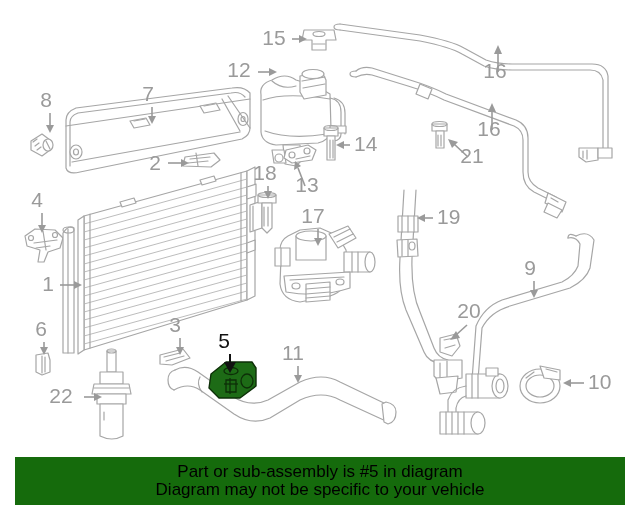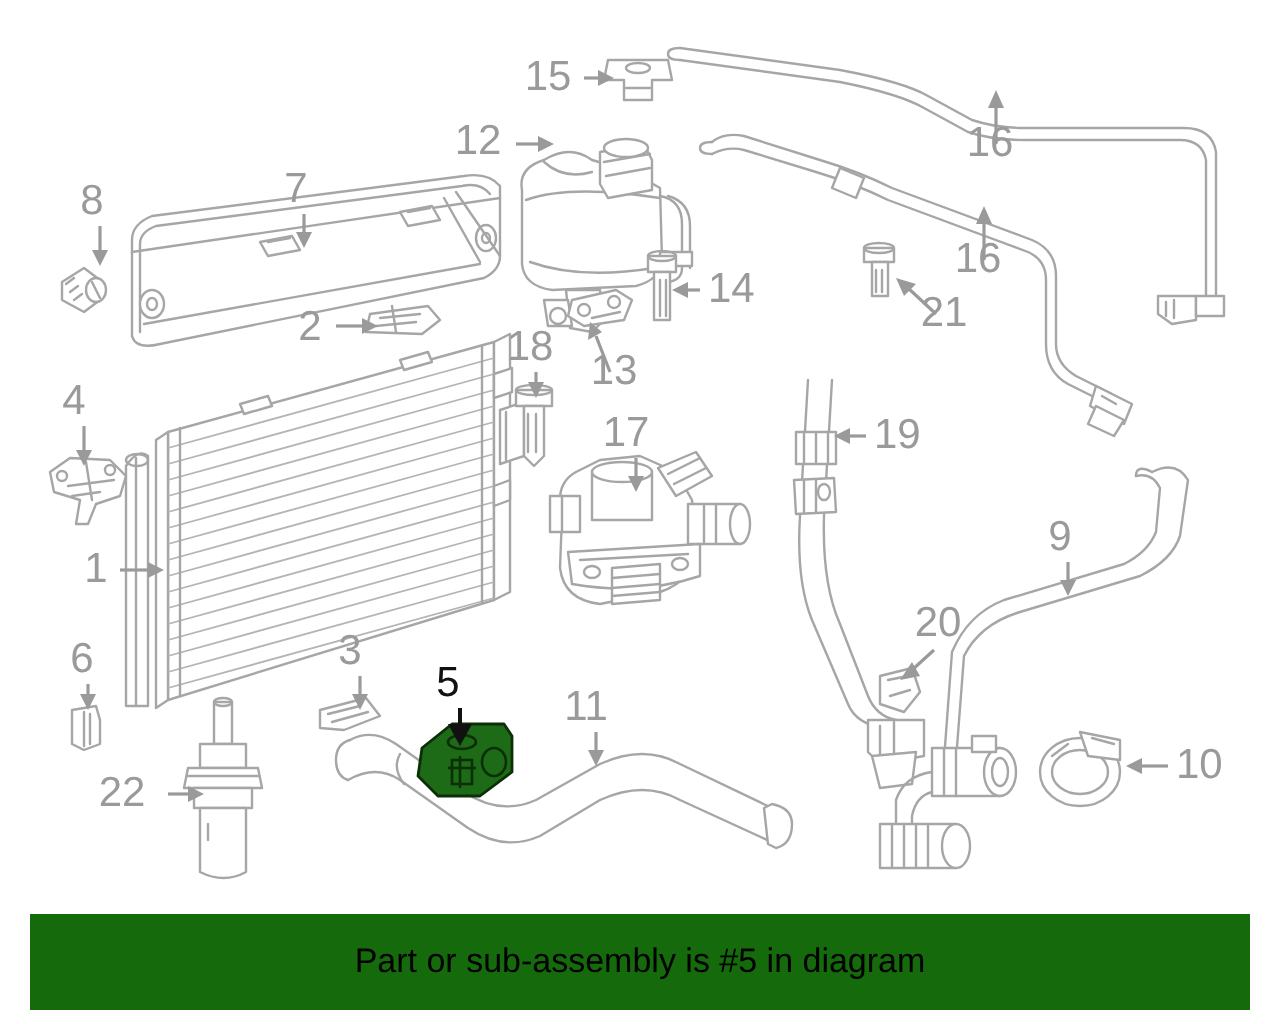--- a/index.html
+++ b/index.html
@@ -476,15 +476,16 @@
       <text class="callout-text" x="265" y="180" text-anchor="middle">18</text>
       <text class="callout-text" x="437" y="224" text-anchor="start">19</text>
       <text class="callout-text" x="469" y="318" text-anchor="middle">20</text>
       <text class="callout-text" x="472" y="163" text-anchor="middle">21</text>
       <text class="callout-text" x="61" y="403" text-anchor="middle">22</text>
     </g>
   </svg>
 
   <div class="banner">
     <div class="banner-line">Part or sub-assembly is #5 in diagram</div>
+    <div class="banner-line">Diagram may not be specific to your vehicle</div>
   </div>
 
 </div>
 
 </body></html>

